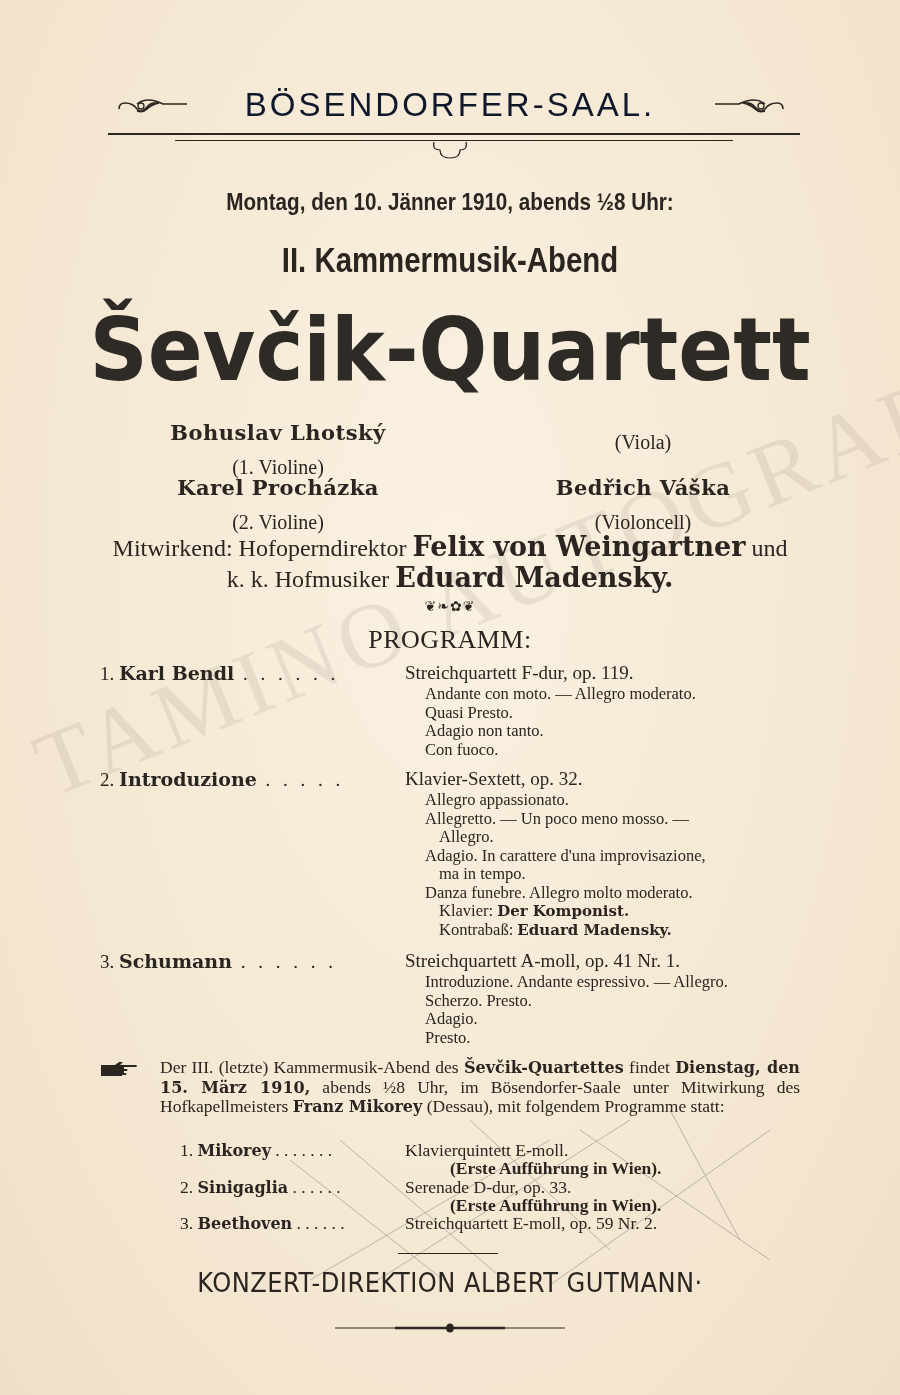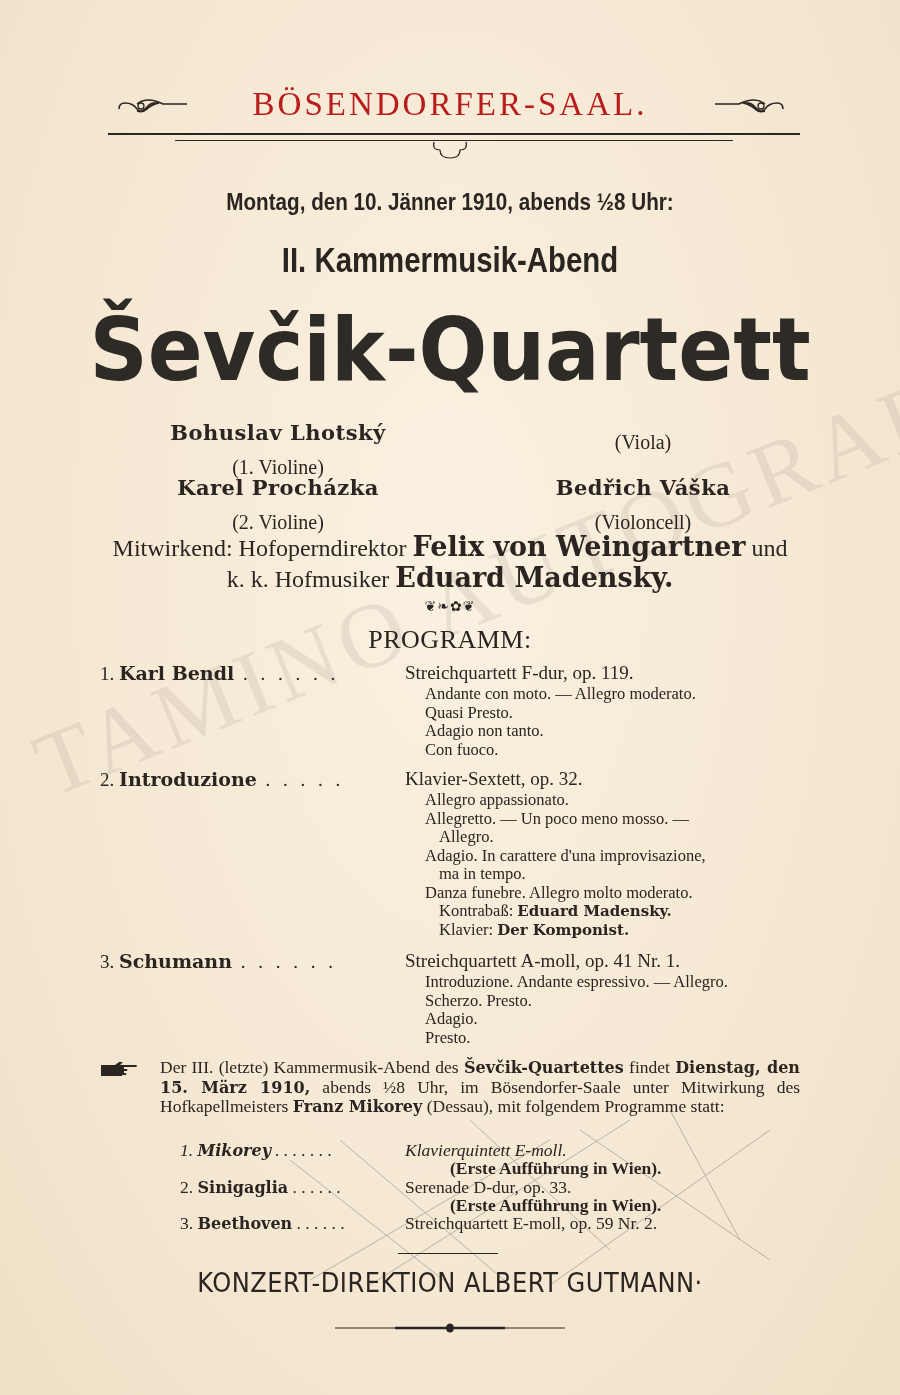--- a/index.html
+++ b/index.html
@@ -13,21 +13,21 @@
   .watermark {
     position: absolute; left: 20px; top: 720px;
     transform: rotate(-22deg); transform-origin: left top;
     font-family: "Liberation Serif", serif; font-size: 92px; letter-spacing: 6px;
     color: rgba(120,110,100,0.13); white-space: nowrap; pointer-events: none;
   }
   .pencil { position: absolute; left: 250px; top: 1100px; width: 560px; height: 190px; pointer-events:none; }
   .abs { position: absolute; }
   .center { left: 0; width: 900px; text-align: center; }
 
-  .venue { top: 86px; font-size: 33px; letter-spacing: 3px; font-family: Liberation Serif, serif; font-weight: normal; color:#b91c1c; }
+  .venue { top: 86px; font-size: 33px; letter-spacing: 3px; font-family: Liberation Sans, sans-serif; font-weight: normal; color:#0f172a; }
   .orn-left { left: 117px; top: 94px; }
   .orn-right { left: 713px; top: 94px; }
   .rule1 { left: 108px; top: 133px; width: 692px; height: 2px; background:#2b2621; }
   .rule2 { left: 175px; top: 140px; width: 558px; height: 1px; background:#2b2621; }
   .scallop { left: 430px; top: 140px; }
 
   .date { top: 188px; font-family: "Liberation Sans", "DejaVu Sans", sans-serif; font-weight: bold; font-size: 24px; transform: scaleX(0.86); color:#2a2520; }
   .evening { top: 240px; font-family: "Liberation Sans", sans-serif; font-weight: bold; font-size: 35px; transform: scaleX(0.84); color:#2a2520; }
   .quartet { top: 300px; font-family: "DejaVu Sans", sans-serif; font-weight: bold; font-size: 88px; letter-spacing: 0px; color:#2e2a26; transform: scaleX(0.92); line-height: 100px; }
 
@@ -59,21 +59,21 @@
   .i3 { top: 950px; }
 
   .notice { left: 160px; top: 1058px; width: 640px; font-size: 17.5px; line-height: 19.5px; text-align: justify; }
   .notice b { font-family: "DejaVu Serif", serif; font-size: 16px; }
   .hand { left: 100px; top: 1060px; }
 
   .next { left: 180px; width: 620px; font-size: 17.5px; }
   .next .composer { display:inline-block; width: 225px; white-space: nowrap; }
   .next .composer b { font-family: "DejaVu Serif", serif; font-size: 16px; }
   .next .sub { padding-left: 270px; font-weight: bold; }
-  .n1 { top: 1140px; font-style: italic; } .n2 { top: 1177px; } .n3 { top: 1213px; }
+  .n1 { top: 1140px; } .n2 { top: 1177px; } .n3 { top: 1213px; }
   .sub1 { top: 1158px; } .sub2 { top: 1195px; }
 
   .rule3 { left: 398px; top: 1253px; width: 100px; height: 1px; background:#2a2520; }
   .agency { top: 1268px; font-family: "DejaVu Sans", sans-serif; font-size: 26px; transform: scaleX(0.93); letter-spacing: 0.5px; color:#2a2520; }
   .foot-orn { left: 335px; top: 1323px; }
 </style>
 </head>
 <body>
 
 <div class="watermark">TAMINO AUTOGRAPHS</div>
@@ -152,22 +152,22 @@
     <span class="composer"><span>2.</span> <b>Introduzione</b><span class="dots"> . . . . .</span></span>
     <span class="work">Klavier-Sextett, op. 32.</span>
   </div>
   <div class="mvts">
     <div>Allegro appassionato.</div>
     <div>Allegretto. — Un poco meno mosso. —</div>
     <div class="ind">Allegro.</div>
     <div>Adagio. In carattere d'una improvisazione,</div>
     <div class="ind">ma in tempo.</div>
     <div>Danza funebre. Allegro molto moderato.</div>
+    <div class="ind"><span>Klavier: </span><b>Der Komponist.</b></div>
     <div class="ind"><span>Kontrabaß: </span><b>Eduard Madensky.</b></div>
-    <div class="ind"><span>Klavier: </span><b>Der Komponist.</b></div>
   </div>
 </div>
 
 <div class="abs item i3">
   <div class="row">
     <span class="composer"><span>3.</span> <b>Schumann</b><span class="dots"> . . . . . .</span></span>
     <span class="work">Streichquartett A-moll, op. 41 Nr. 1.</span>
   </div>
   <div class="mvts">
     <div>Introduzione. Andante espressivo. — Allegro.</div>

